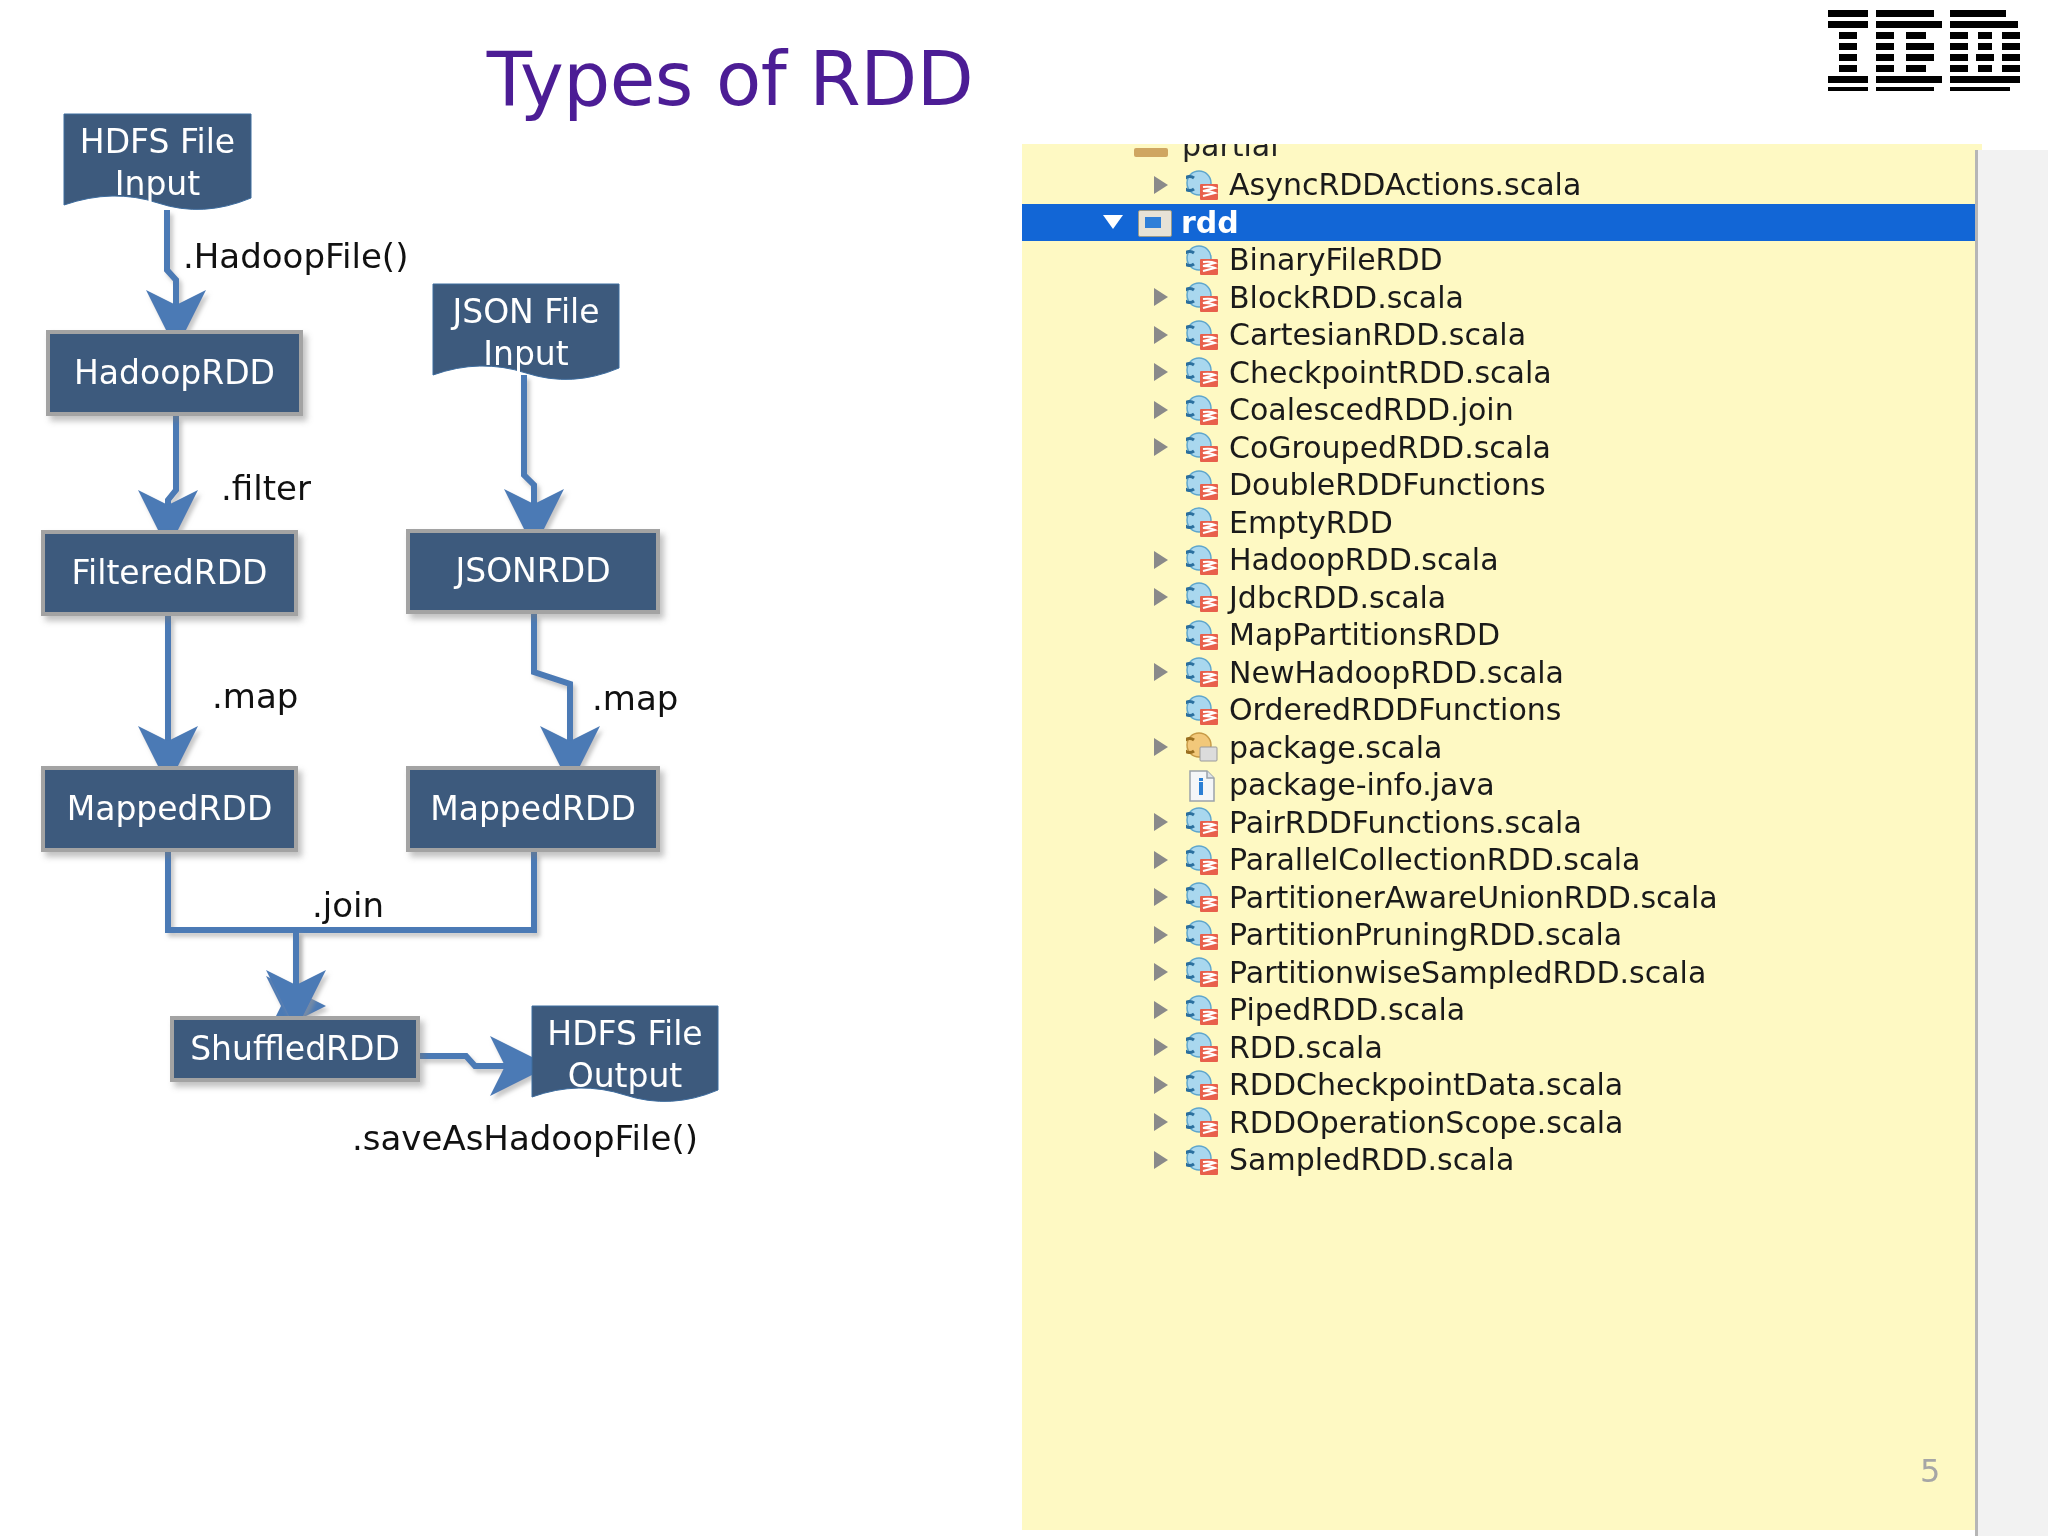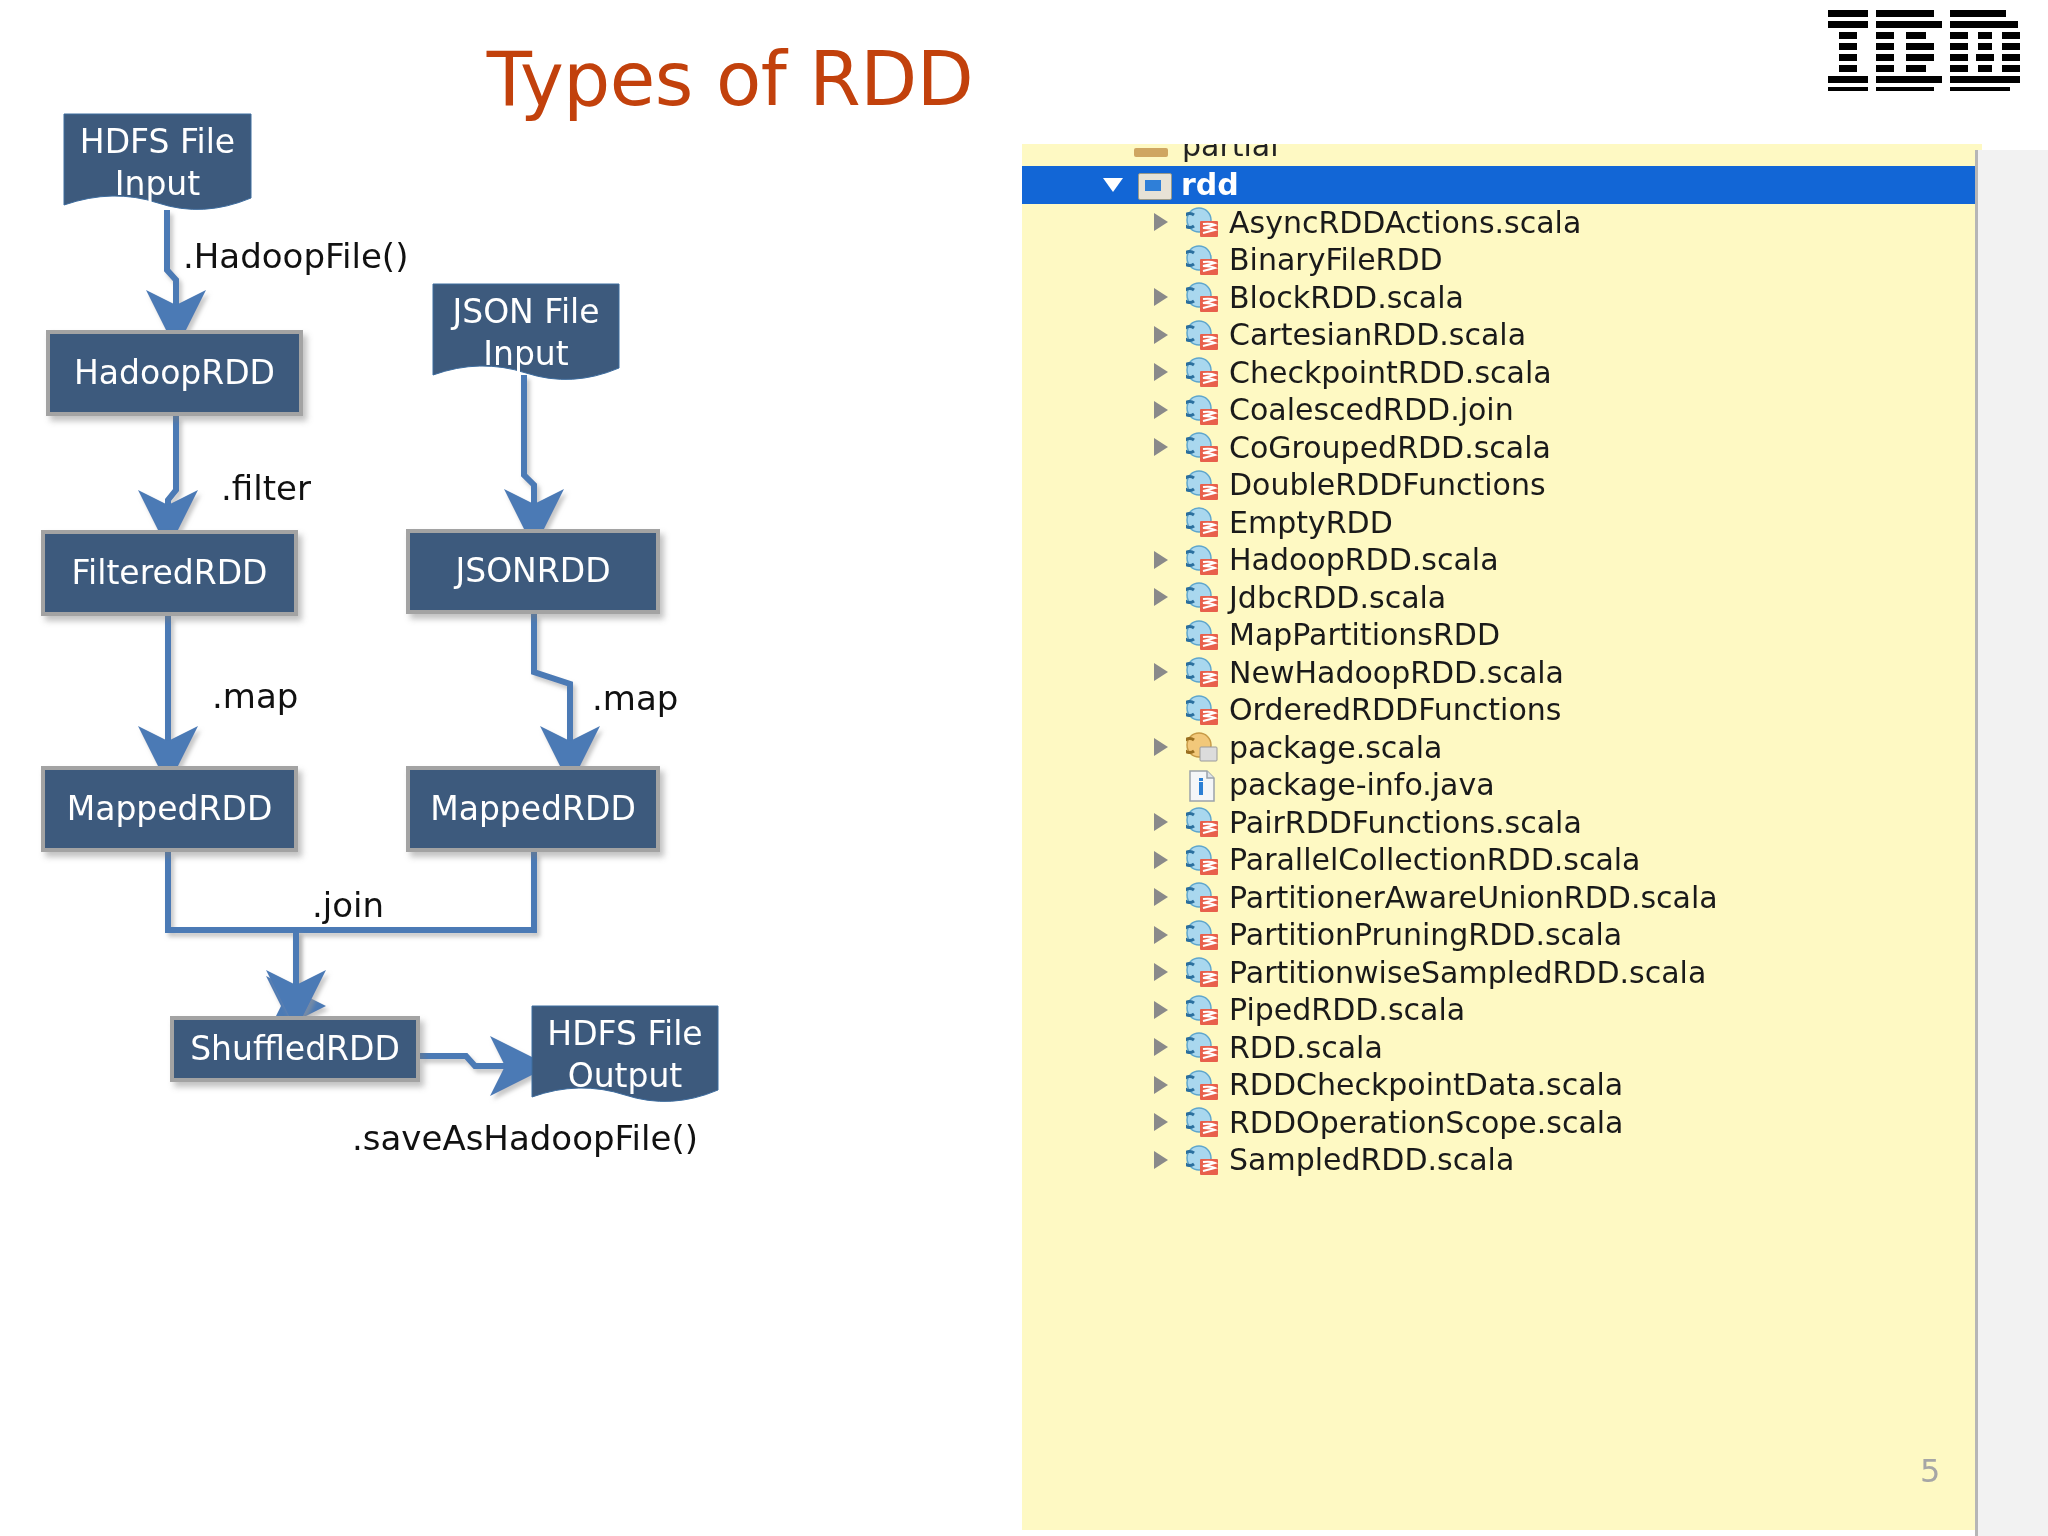--- a/index.html
+++ b/index.html
@@ -30,21 +30,21 @@
   #slide-title {
     position: absolute;
     top: 42px;
     left: 0;
     width: 1460px;
     text-align: center;
     font-size: 74px;
     line-height: 1.0;
     font-weight: 400;
     font-family: "DejaVu Sans", sans-serif;
-    color: #c2410c;
+    color: #4c1d95;
     letter-spacing: -0.5px;
   }
 
   
   #diagram {
     position: absolute;
     left: 0;
     top: 0;
     width: 1010px;
     height: 1536px;
@@ -378,42 +378,42 @@
   <div class="edge-label" style="left:352px; top:1118px;">.saveAsHadoopFile()</div>
 </div>
 
 <div id="tree-topline"></div>
 <div id="tree-panel">
   <div class="tree-partial">
     <div class="pf-folder"></div>
     <div class="pf-text">partial</div>
   </div>
   <div id="tree-rows">
+      <div class="tree-row child">
+        <span class="twisty">
+          <span class="tw-right"></span>
+        </span>
+        <span class="ficon">
+          <span class="ic-scala"><svg viewBox="0 0 34 31" xmlns="http://www.w3.org/2000/svg">
+              <circle cx="13" cy="13" r="12" fill="#a9d7ee" stroke="#5ea6cd" stroke-width="1.5"></circle>
+              <path d="M8,8 A7,7 0 1,0 8,19" fill="none" stroke="#2b6f9e" stroke-width="3"></path>
+              <rect x="14" y="14" width="18" height="16" fill="#e8604c" rx="1"></rect>
+              <path d="M17,17 q8,-1 12,1 q-8,2 -12,3 q8,0 12,2 q-8,2 -12,3" fill="none" stroke="#ffffff" stroke-width="2"></path>
+            </svg></span>
+        </span>
+        <span class="flabel">AsyncRDDActions.scala</span>
+      </div>
       <div class="tree-row selected">
         <span class="twisty">
           <span class="tw-down"></span>
         </span>
         <span class="ficon">
           <span class="ic-folder"></span>
         </span>
         <span class="flabel">rdd</span>
-      </div>
-      <div class="tree-row child">
-        <span class="twisty">
-          <span class="tw-right"></span>
-        </span>
-        <span class="ficon">
-          <span class="ic-scala"><svg viewBox="0 0 34 31" xmlns="http://www.w3.org/2000/svg">
-              <circle cx="13" cy="13" r="12" fill="#a9d7ee" stroke="#5ea6cd" stroke-width="1.5"></circle>
-              <path d="M8,8 A7,7 0 1,0 8,19" fill="none" stroke="#2b6f9e" stroke-width="3"></path>
-              <rect x="14" y="14" width="18" height="16" fill="#e8604c" rx="1"></rect>
-              <path d="M17,17 q8,-1 12,1 q-8,2 -12,3 q8,0 12,2 q-8,2 -12,3" fill="none" stroke="#ffffff" stroke-width="2"></path>
-            </svg></span>
-        </span>
-        <span class="flabel">AsyncRDDActions.scala</span>
       </div>
       <div class="tree-row child">
         <span class="twisty"></span>
         <span class="ficon">
           <span class="ic-scala"><svg viewBox="0 0 34 31" xmlns="http://www.w3.org/2000/svg">
               <circle cx="13" cy="13" r="12" fill="#a9d7ee" stroke="#5ea6cd" stroke-width="1.5"></circle>
               <path d="M8,8 A7,7 0 1,0 8,19" fill="none" stroke="#2b6f9e" stroke-width="3"></path>
               <rect x="14" y="14" width="18" height="16" fill="#e8604c" rx="1"></rect>
               <path d="M17,17 q8,-1 12,1 q-8,2 -12,3 q8,0 12,2 q-8,2 -12,3" fill="none" stroke="#ffffff" stroke-width="2"></path>
             </svg></span>

